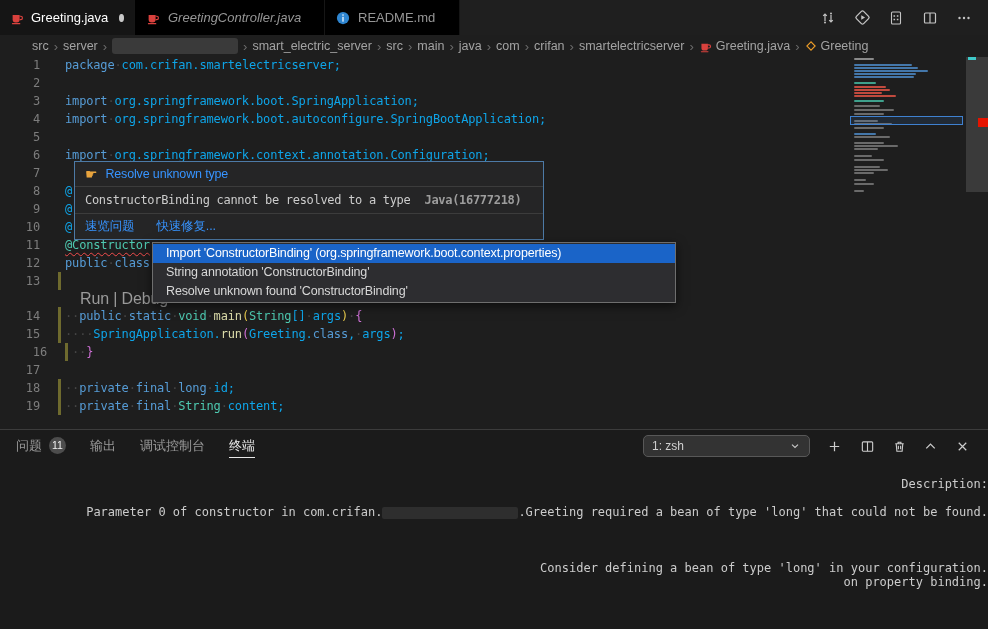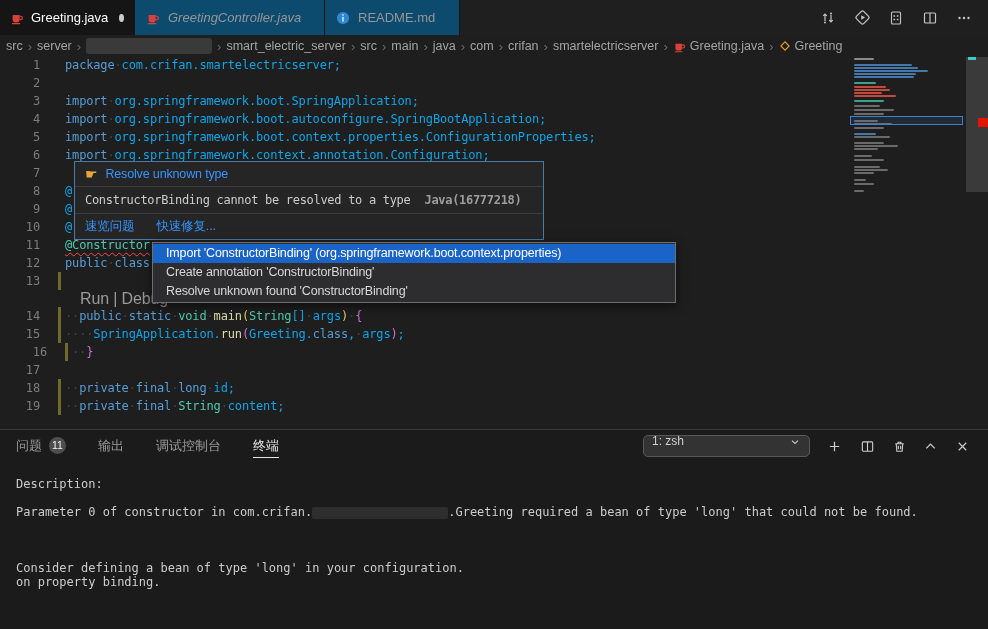--- a/index.html
+++ b/index.html
@@ -3,33 +3,33 @@
 <meta charset="utf-8">
 <style>
   * { margin:0; padding:0; box-sizing:border-box; }
   html,body { width:988px; height:629px; overflow:hidden; background:#1e1e1e;
               font-family:"Liberation Sans", sans-serif; }
   .window { position:absolute; inset:0; width:988px; height:629px; background:#1e1e1e; }
 
   
   .tabbar { position:absolute; left:0; top:0; width:988px; height:35px; background:#1f1f1f; display:flex; }
   .tab { height:35px; display:flex; align-items:center; padding:0 10px; gap:7px;
-         background:#0c4a6e; border-right:1px solid #161616; cursor:pointer; }
+         background:#000000; border-right:1px solid #161616; cursor:pointer; }
   .tab.active { background:#151515; }
   .tab .tlabel { font-size:13px; color:#969696; white-space:nowrap; }
   .tab.active .tlabel { color:#ffffff; }
   .tab .tlabel.italic { font-style:italic; }
   .dot { width:8px; height:8px; border-radius:50%; background:#c9c9c9; margin-left:4px; }
   .ticon { width:16px; height:16px; display:inline-flex; align-items:center; justify-content:center; }
   .tab-actions { margin-left:auto; height:35px; display:flex; align-items:center; gap:14px; padding-right:14px; background:#1f1f1f; }
   .abtn { width:20px; height:20px; display:flex; align-items:center; justify-content:center; cursor:pointer; }
 
   
   .breadcrumb { position:absolute; left:0; top:35px; width:988px; height:22px; display:flex; align-items:center;
-                padding-left:6px; font-size:12.5px; color:#a3a3a3; background:#1e1e1e; white-space:nowrap; overflow:hidden; }
+                padding-left:32px; font-size:12.5px; color:#a3a3a3; background:#1e1e1e; white-space:nowrap; overflow:hidden; }
   .crumb { display:inline-flex; align-items:center; gap:4px; cursor:pointer; }
   .crumb-sep { color:#6b6b6b; margin:0 5px; font-size:13px; }
   .crumb-redact { display:inline-block; width:126px; height:16px; background:#3a3a3a; border-radius:3px; }
 
   
   .editor { position:absolute; left:0; top:57px; width:988px; height:372px; background:#1e1e1e; overflow:hidden;
             font-family:"DejaVu Sans Mono", monospace; font-size:12px; letter-spacing:-0.15px; }
   .code-line { position:absolute; left:0; height:18px; line-height:18px; width:850px; white-space:pre; cursor:text; }
   .lnum { position:absolute; left:0; width:40px; text-align:right; color:#7d7d7d; }
   .chbar { position:absolute; left:58px; top:0; width:3px; height:18px; background:#6e6a2e; }
@@ -70,35 +70,35 @@
   .mm-bar { position:absolute; height:2px; border-radius:1px; }
   .mm-band { position:absolute; left:0; width:113px; height:9px; border:1px solid #3f81d0; background:rgba(60,130,220,.12); }
   .vscroll { position:absolute; left:966px; top:0; width:22px; height:372px; cursor:pointer; }
   .vslider { position:absolute; left:0; top:0; width:22px; height:135px; background:#3a3a3a; }
   .ov-red  { position:absolute; left:12px; top:61px; width:10px; height:9px; background:#e51400; }
   .ov-cyan { position:absolute; left:2px;  top:0;    width:8px;  height:3px; background:#3fc9c9; }
 
   
   .panel { position:absolute; left:0; top:429px; width:988px; height:200px; background:#1b1b1b; border-top:1px solid #3c3c3c; }
   .panel-bar { position:absolute; left:0; top:0; width:988px; height:31px; display:flex; align-items:center; }
-  .ptab { margin-left:32px; font-size:13px; color:#9a9a9a; cursor:pointer; display:flex; align-items:center; gap:7px; position:relative; height:31px; line-height:31px; }
+  .ptab { margin-left:24px; font-size:13px; color:#9a9a9a; cursor:pointer; display:flex; align-items:center; gap:7px; position:relative; height:31px; line-height:31px; }
   .ptab:first-child { margin-left:16px; }
   .ptab.active { color:#e7e7e7; }
   .ptab.active::after { content:""; position:absolute; left:0; right:0; bottom:3px; height:1.5px; background:#e7e7e7; }
   .badge { min-width:17px; height:17px; border-radius:50%; background:#4d4d4d; color:#f0f0f0;
            font-size:10.5px; display:inline-flex; align-items:center; justify-content:center; padding:0 3px; }
   .term-select { position:absolute; left:643px; top:5px; width:167px; height:22px; background:#333333;
-                 border:1px solid #585858; border-radius:5px; display:flex; align-items:flex-end;
+                 border:1px solid #585858; border-radius:5px; display:flex; align-items:center;
                  padding:8px 8px; font-size:12px; color:#d0d0d0; cursor:pointer; }
   .term-select .chev { margin-left:auto; }
   .pico { position:absolute; top:5px; width:22px; height:22px; display:flex; align-items:center; justify-content:center; cursor:pointer; }
 
   .terminal { position:absolute; left:0; top:31px; width:988px; height:169px; overflow:hidden;
               font-family:"DejaVu Sans Mono",monospace; font-size:12px; color:#cccccc; padding:16px 0 0 16px; }
-  .tline { height:14px; line-height:14px; white-space:pre; }
+  .tline { height:14px; line-height:14px; white-space:pre;text-align:right; }
   .t-redact { display:inline-block; width:136px; height:12px; background:#2e2e2e; border-radius:2px; vertical-align:middle; }
   .t-hl { background:#565656; color:#f0f0f0; }
 
   svg { display:block; }
 </style>
 </head>
 <body>
 
 <div class="window">
 
@@ -279,28 +279,28 @@
       </div>
       <div class="hrow2"><span>ConstructorBinding cannot be resolved to a type</span><span class="hsrc">Java(16777218)</span></div>
       <div class="hrow3">
         <a class="hlink">速览问题</a>
         <a class="hlink">快速修复...</a>
       </div>
     </div>
 
     <div class="quickfix" id="quickfix">
         <div class="qf-item selected">Import 'ConstructorBinding' (org.springframework.boot.context.properties)</div>
-        <div class="qf-item">Create annotation 'ConstructorBinding'</div>
+        <div class="qf-item">String annotation 'ConstructorBinding'</div>
         <div class="qf-item">Resolve unknown found 'ConstructorBinding'</div>
       </div>
   <div class="code-line" style="top: -1px;"><span class="lnum">1</span><span class="ltext"><span class="tk-kw">package</span><span class="tk-ws">·</span><span class="tk-txt">com.crifan.smartelectricserver;</span></span></div>
       <div class="code-line" style="top: 17px;"><span class="lnum">2</span><span class="ltext"></span></div>
       <div class="code-line" style="top: 35px;"><span class="lnum">3</span><span class="ltext"><span class="tk-kw">import</span><span class="tk-ws">·</span><span class="tk-txt">org.springframework.boot.SpringApplication;</span></span></div>
       <div class="code-line" style="top: 53px;"><span class="lnum">4</span><span class="ltext"><span class="tk-kw">import</span><span class="tk-ws">·</span><span class="tk-txt">org.springframework.boot.autoconfigure.SpringBootApplication;</span></span></div>
-      <div class="code-line" style="top: 71px;"><span class="lnum">5</span><span class="ltext"><span class="tk-kw">import</span><span class="tk-ws">·</span><span class="tk-txt">org.springframework.boot.context.properties.ConfigurationProperties;</span></span></div>
+      <div class="code-line" style="top: 71px;"><span class="lnum">5</span></div>
       <div class="code-line" style="top: 89px;"><span class="lnum">6</span><span class="ltext"><span class="tk-kw">import</span><span class="tk-ws">·</span><span class="tk-txt">org.springframework.context.annotation.Configuration;</span></span></div>
       <div class="code-line" style="top: 107px;"><span class="lnum">7</span><span class="ltext"></span></div>
       <div class="code-line" style="top: 125px;"><span class="lnum">8</span><span class="ltext"><span class="tk-txt">@</span></span></div>
       <div class="code-line" style="top: 143px;"><span class="lnum">9</span><span class="ltext"><span class="tk-txt">@</span></span></div>
       <div class="code-line" style="top: 161px;"><span class="lnum">10</span><span class="ltext"><span class="tk-txt">@</span></span></div>
       <div class="code-line" style="top: 179px;"><span class="lnum">11</span><span class="ltext"><span class="tk-anno">@Constructor</span></span></div>
       <div class="code-line" style="top: 197px;"><span class="lnum">12</span><span class="ltext"><span class="tk-kw">public</span><span class="tk-ws">·</span><span class="tk-kw">class</span></span></div>
       <div class="code-line" style="top: 215px;"><span class="lnum">13</span><span class="chbar"></span><span class="ltext"></span></div>
       <div class="code-line" style="top: 250px;"><span class="lnum">14</span><span class="chbar"></span><span class="ltext"><span class="tk-ws">··</span><span class="tk-kw">public</span><span class="tk-ws">·</span><span class="tk-kw">static</span><span class="tk-ws">·</span><span class="tk-type">void</span><span class="tk-ws">·</span><span class="tk-fn">main</span><span class="tk-brG">(</span><span class="tk-type">String</span><span class="tk-txt">[]</span><span class="tk-ws">·</span><span class="tk-var">args</span><span class="tk-brG">)</span><span class="tk-ws">·</span><span class="tk-brP">{</span></span></div>
       <div class="code-line" style="top: 268px;"><span class="lnum">15</span><span class="chbar"></span><span class="ltext"><span class="tk-ws">····</span><span class="tk-txt">SpringApplication.</span><span class="tk-fn">run</span><span class="tk-brP">(</span><span class="tk-txt">Greeting.</span><span class="tk-kw">class</span><span class="tk-txt">,</span><span class="tk-ws">·</span><span class="tk-var">args</span><span class="tk-brP">)</span><span class="tk-txt">;</span></span></div>

